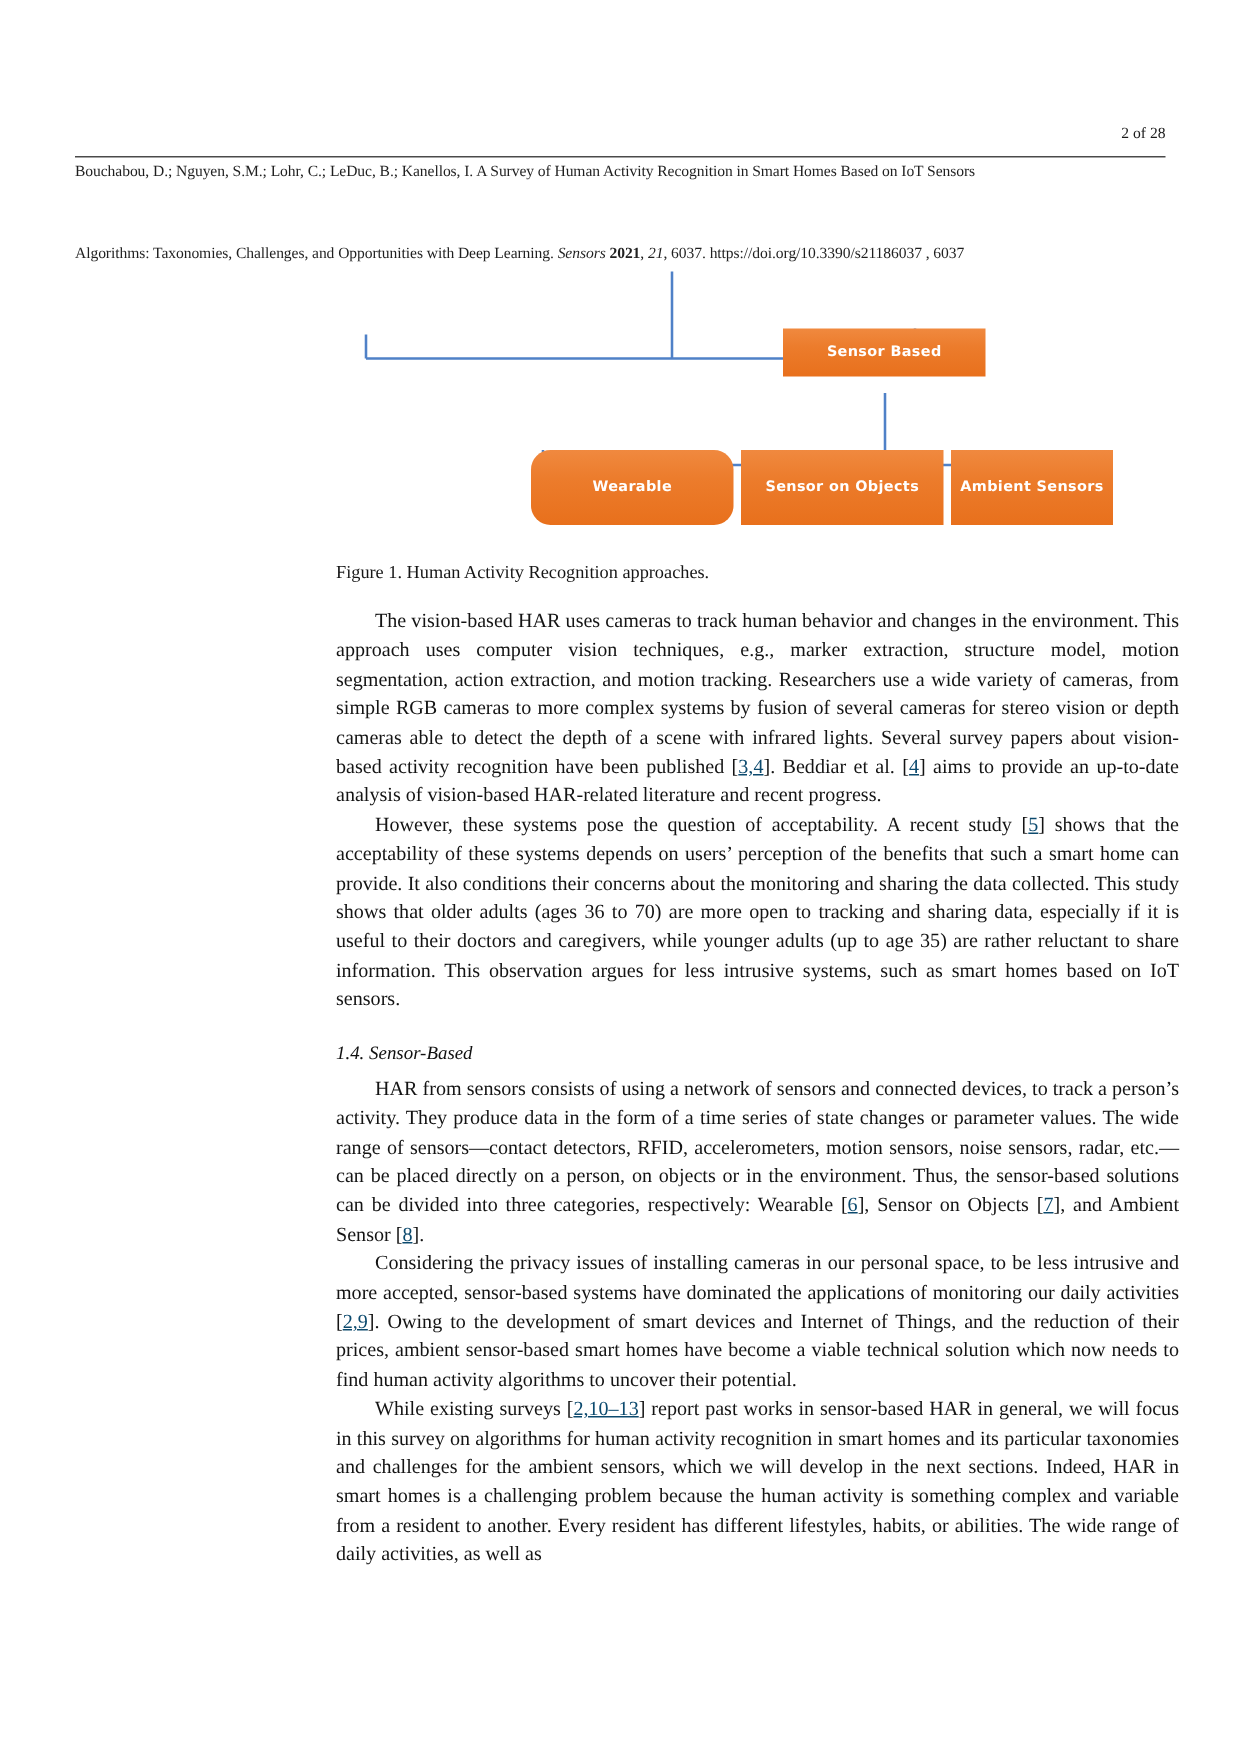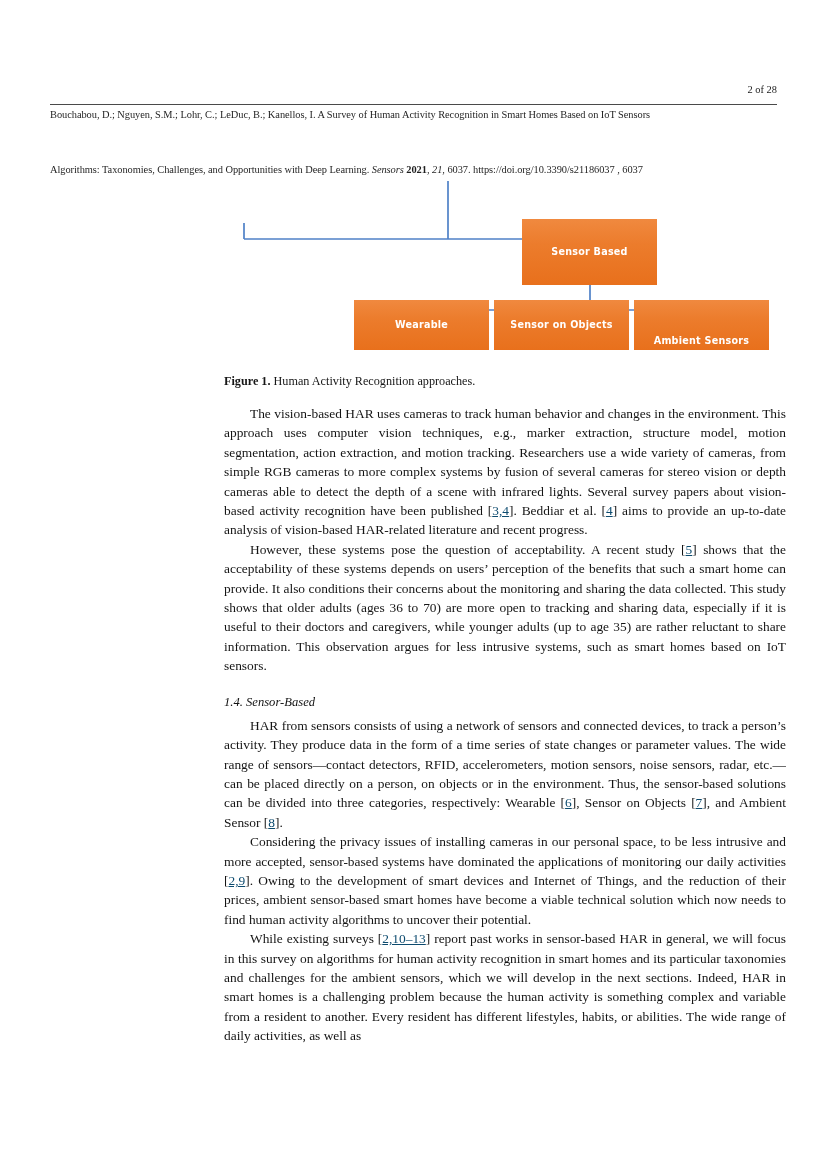--- a/index.html
+++ b/index.html
@@ -93,21 +93,21 @@
   
   .fig-caption {
     position: absolute;
     left: 224px;
     top: 373px;
     width: 560px;
     font-size: 12.2px;
     line-height: 16px;
     color: #161616;
   }
-  .fig-caption b { font-weight: bold; text-align: center; }
+  .fig-caption b { font-weight: normal; text-align: center; }
 
   
   .col {
     position: absolute;
     left: 224px;
     width: 562px;
     top: 404px;
   }
   h3.sec {
     font-size: 12.6px;
@@ -158,33 +158,33 @@
 
       <path d="M 130 192 L 470 192" fill="none" stroke="#4f81c7" stroke-width="1.7"></path>
 
       <path d="M 130 192 L 130 182" fill="none" stroke="#4f81c7" stroke-width="1.7"></path>
       <path d="M 300 192 L 300 182" fill="none" stroke="#4f81c7" stroke-width="1.7"></path>
       <path d="M 470 192 L 470 182" fill="none" stroke="#4f81c7" stroke-width="1.7"></path>
     </svg>
 
 
 
-    <div class="node" style="left:290px; top:101px; width:135px; height:66px;">
+    <div class="node" style="left:290px; top:101px; width:135px; height:32px;">
       <span>Sensor Based</span>
     </div>
 
-    <div class="node" style="left:122px; top:182px; width:135px; height:50px;">
+    <div class="node" style="left:122px; top:182px; width:135px; height:50px;border-radius:13px;">
       <span>Wearable</span>
     </div>
 
     <div class="node" style="left:262px; top:182px; width:135px; height:50px;">
       <span>Sensor on Objects</span>
     </div>
 
-    <div class="node" style="left:402px; top:182px; width:135px; height:50px;align-items:flex-end;">
+    <div class="node" style="left:402px; top:182px; width:108px; height:50px;">
       <span>Ambient Sensors</span>
     </div>
   </div>
 
   <div class="fig-caption"><b>Figure 1.</b><span> Human Activity Recognition approaches.</span></div>
 
   <div class="col" id="body-col">
       <p class="para"><span>The vision-based HAR uses cameras to track human behavior and changes in the environment. This approach uses computer vision techniques, e.g., marker extraction, structure model, motion segmentation, action extraction, and motion tracking. Researchers use a wide variety of cameras, from simple RGB cameras to more complex systems by fusion of several cameras for stereo vision or depth cameras able to detect the depth of a scene with infrared lights. Several survey papers about vision-based activity recognition have been published [</span><span class="cite">3,4</span><span>]. Beddiar et al. [</span><span class="cite">4</span><span>] aims to provide an up-to-date analysis of vision-based HAR-related literature and recent progress.</span></p>
       <p class="para"><span>However, these systems pose the question of acceptability. A recent study [</span><span class="cite">5</span><span>] shows that the acceptability of these systems depends on users’ perception of the benefits that such a smart home can provide. It also conditions their concerns about the monitoring and sharing the data collected. This study shows that older adults (ages 36 to 70) are more open to tracking and sharing data, especially if it is useful to their doctors and caregivers, while younger adults (up to age 35) are rather reluctant to share information. This observation argues for less intrusive systems, such as smart homes based on IoT sensors.</span></p>
       <h3 class="sec spaced">1.4. Sensor-Based</h3>

